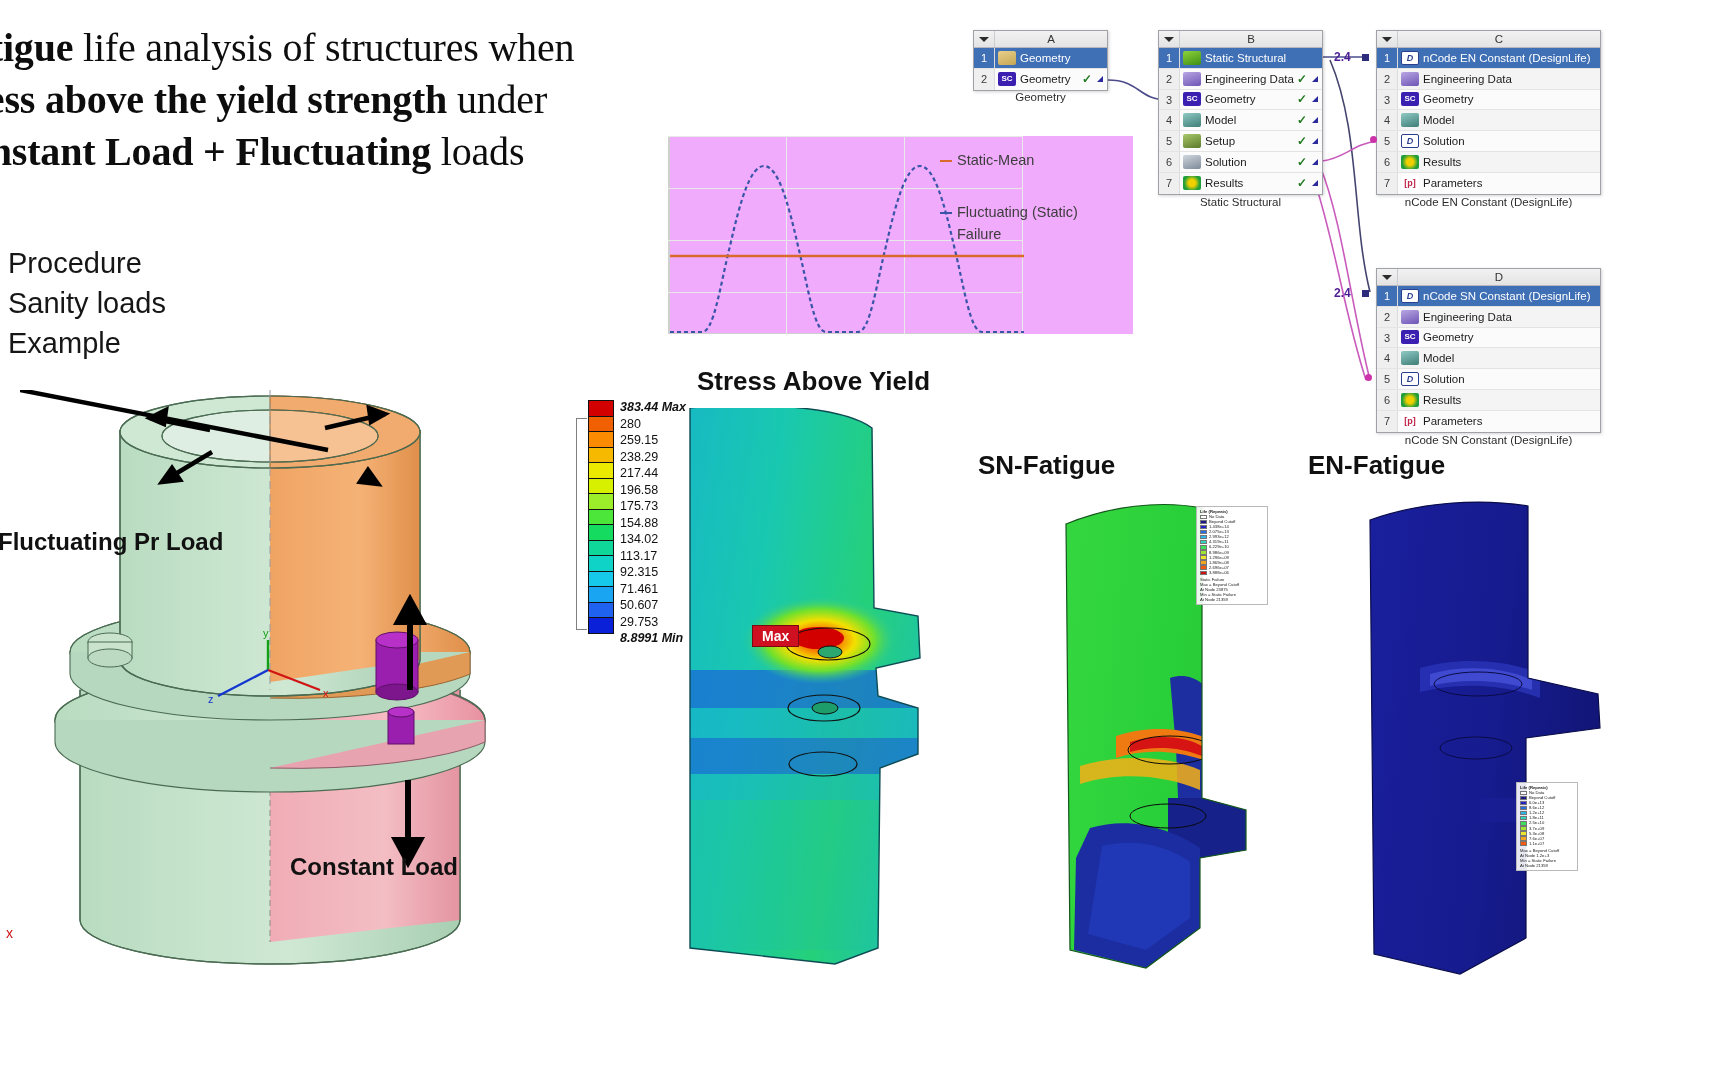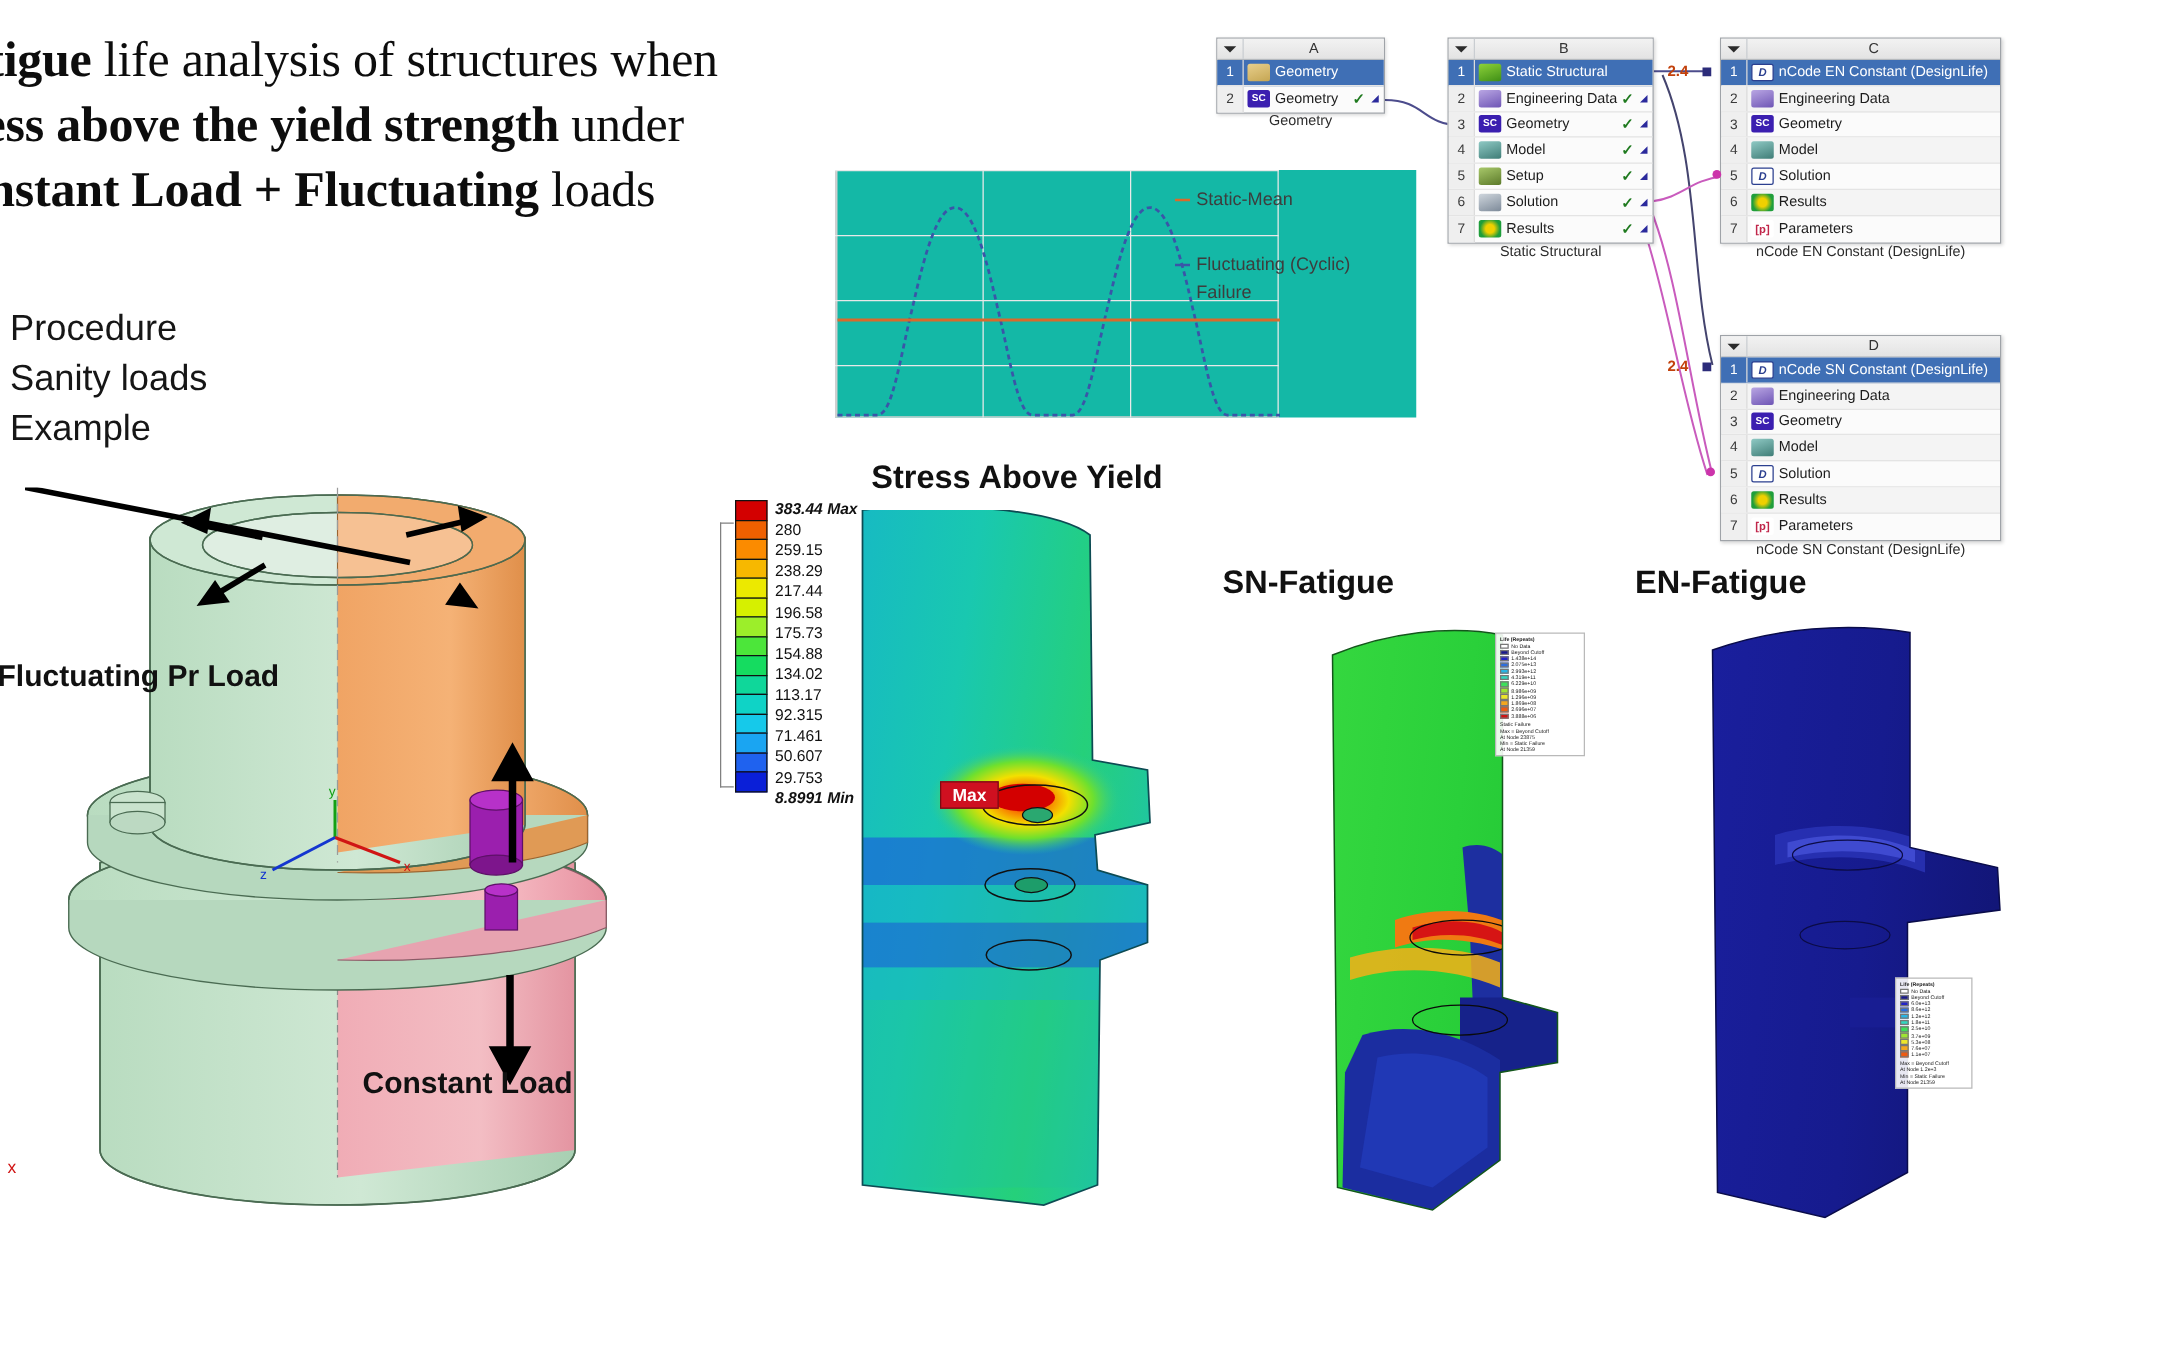--- a/index.html
+++ b/index.html
@@ -28,21 +28,21 @@
   
   #bullets { left:8px; top:243px; }
   #bullets div {
     font-size:29px;
     line-height:40px;
     color:#161616;
     font-family:Liberation Sans, sans-serif;
   }
 
   
-  #load-chart { left:668px; top:136px; width:465px; height:198px; background:#14b8a6; }
+  #load-chart { left:668px; top:136px; width:465px; height:198px; background:#f0abfc; }
   #load-chart .grid-h { position:absolute; left:0; width:355px; height:1px; background:#e8e8e8; }
   #load-chart .grid-v { position:absolute; top:0; height:198px; width:1px; background:#eaeaea; }
   #load-chart .axis-l { position:absolute; left:0; top:0; width:1.5px; height:198px; background:#cfcfcf; }
   #load-chart .axis-b { position:absolute; left:0; bottom:0; width:355px; height:1.5px; background:#cfcfcf; }
   .legend-row { position:absolute; font-size:14.5px; color:#3d3d3d; white-space:nowrap; }
   .legend-dash { display:inline-block; width:12px; height:2px; vertical-align:middle; margin-right:5px; }
 
   
   .wb-sys { position:absolute; background:#fbfbfb;
     border:1px solid #9fa3a8; box-shadow:1px 1px 3px rgba(0,0,0,.18); }
@@ -63,21 +63,21 @@
   .wb-row .lbl { flex:1; white-space:nowrap; overflow:hidden; }
   .wb-row .chk { width:16px; color:#1f7a1f; font-size:12px; font-weight:bold; text-align:center;}
   .wb-row .tri { width:12px; }
   .wb-row .tri b { display:block; width:0;height:0; margin-left:2px;
     border-left:6px solid transparent; border-bottom:6px solid #2b2a9c; }
   .wb-row.sel { background:#3f6fb5; color:#fff; }
   .wb-row.sel .num { background:#3f6fb5; color:#fff; }
   .wb-row.alt { background:#f4f4f4; }
   .wb-cap { position:absolute; width:100%; text-align:center;
     font-size:11.5px; color:#2c2c2c; white-space:nowrap; }
-  .linklbl { position:absolute; font-size:12px; color:#c2410c; font-weight:600; }
+  .linklbl { position:absolute; font-size:12px; color:#4c1d95; font-weight:600; }
   .linkdot { position:absolute; width:7px; height:7px; background:#2c2c7a; }
   .linkdot.pink { background:#cc33aa; border-radius:50%; }
 
   
   .ic-geom-y { background:linear-gradient(160deg,#e8cf8c,#c5a653); }
   .ic-sc { background:#3b1fb0; color:#fff; font-size:8px; font-weight:bold;
     text-align:center; line-height:14px; }
   .ic-struct { background:linear-gradient(160deg,#8dd23a,#3f8f16); }
   .ic-engdata { background:linear-gradient(160deg,#b9a6e3,#6e55b5); }
   .ic-model { background:linear-gradient(160deg,#8fc9c4,#3f7d77); }
@@ -158,21 +158,21 @@
              C266,30 276,66 286,110 C296,150 302,196 314,196
              L356,196" fill="none" stroke="#3a55a8" stroke-width="2.2" stroke-dasharray="4,3"></path>
 
     <line x1="2" y1="120" x2="356" y2="120" stroke="#d96a2b" stroke-width="2.4"></line>
   </svg>
 
   <div class="legend-row" style="left:272px; top:16px;">
     <span class="legend-dash" style="background:#d96a2b"></span><span>Static-Mean</span>
   </div>
   <div class="legend-row" style="left:272px; top:68px;">
-    <span class="legend-dash" style="background:#3a55a8"></span><span>Fluctuating (Cyclic)</span>
+    <span class="legend-dash" style="background:#3a55a8"></span><span>Fluctuating (Static)</span>
   </div>
   <div class="legend-row" style="left:289px; top:90px;">
     <span>Failure</span>
   </div>
 </div>
 
 <svg class="abs" style="left:960px; top:20px;" width="768" height="420">
 
   <path d="M148,60 C180,60 178,80 208,80" fill="none" stroke="#4c4c8c" stroke-width="1.6"></path>
 

